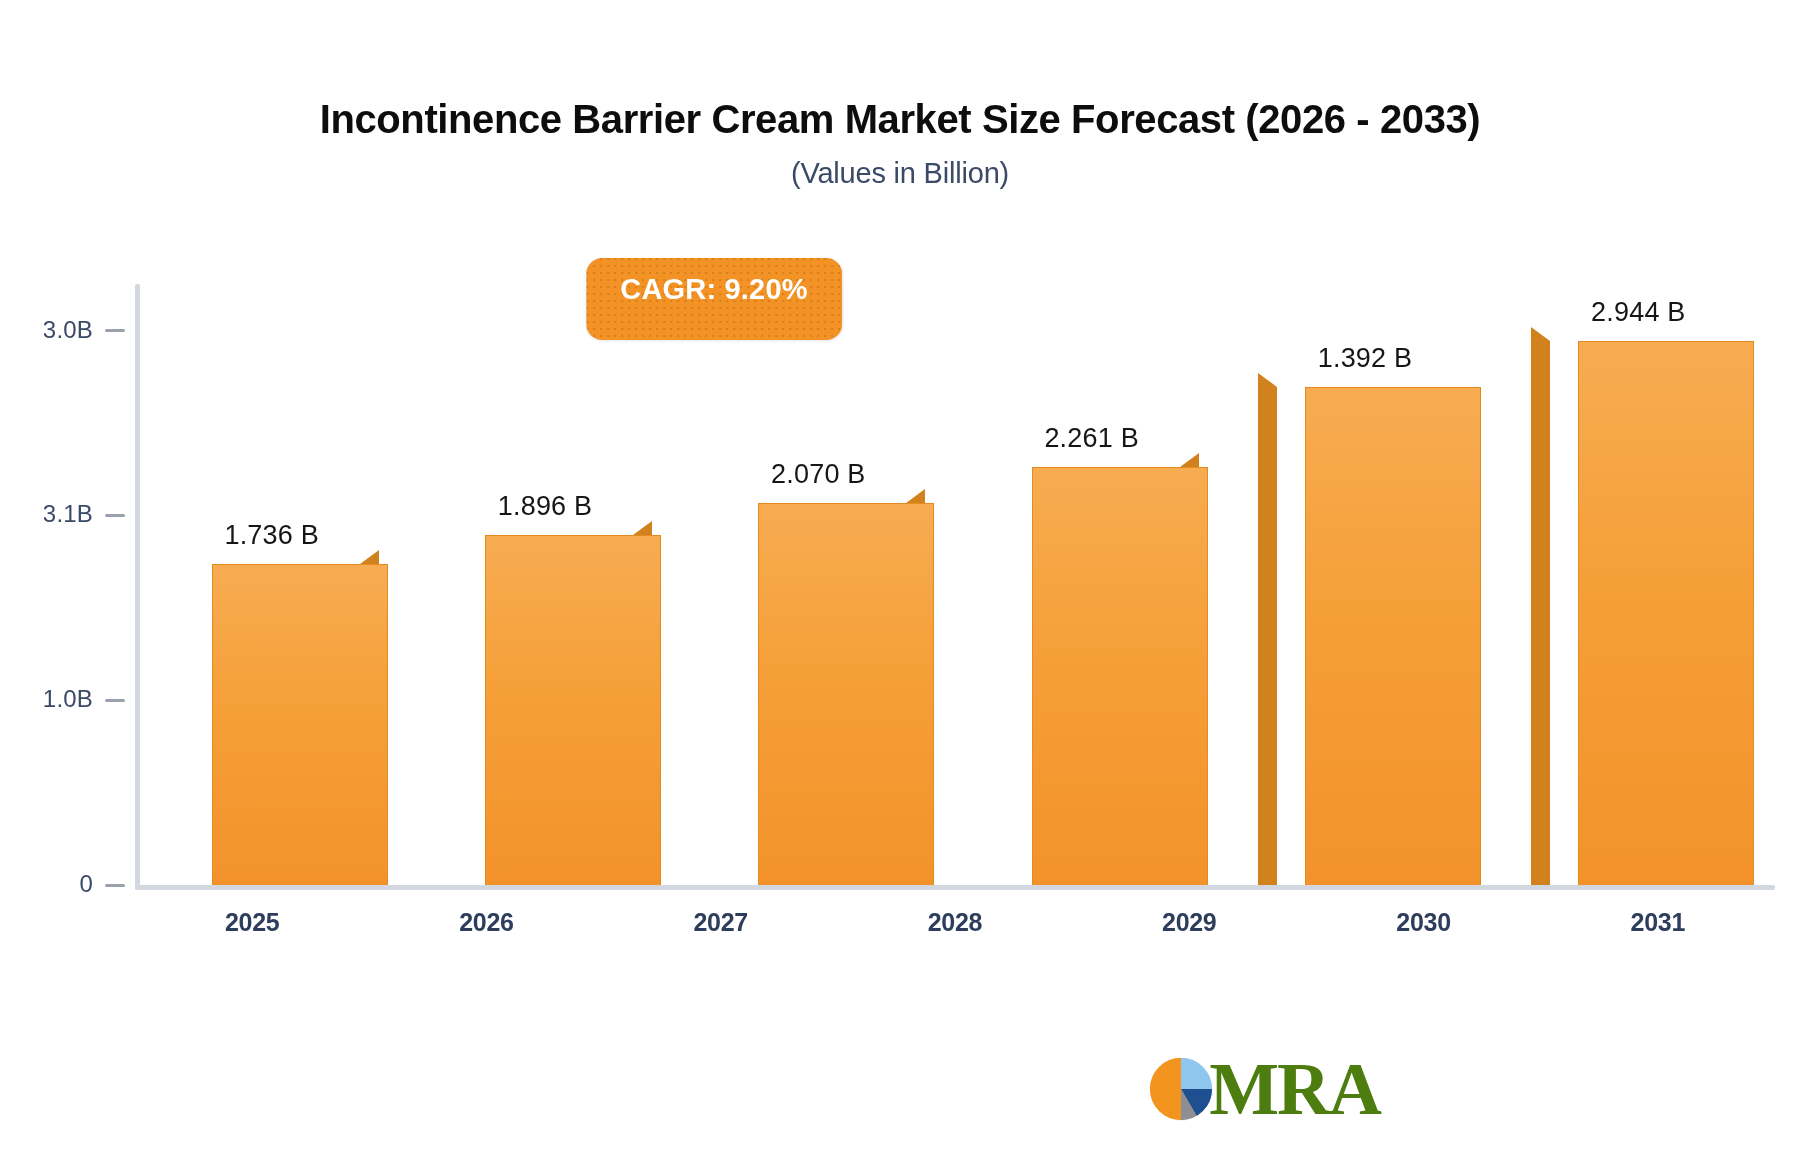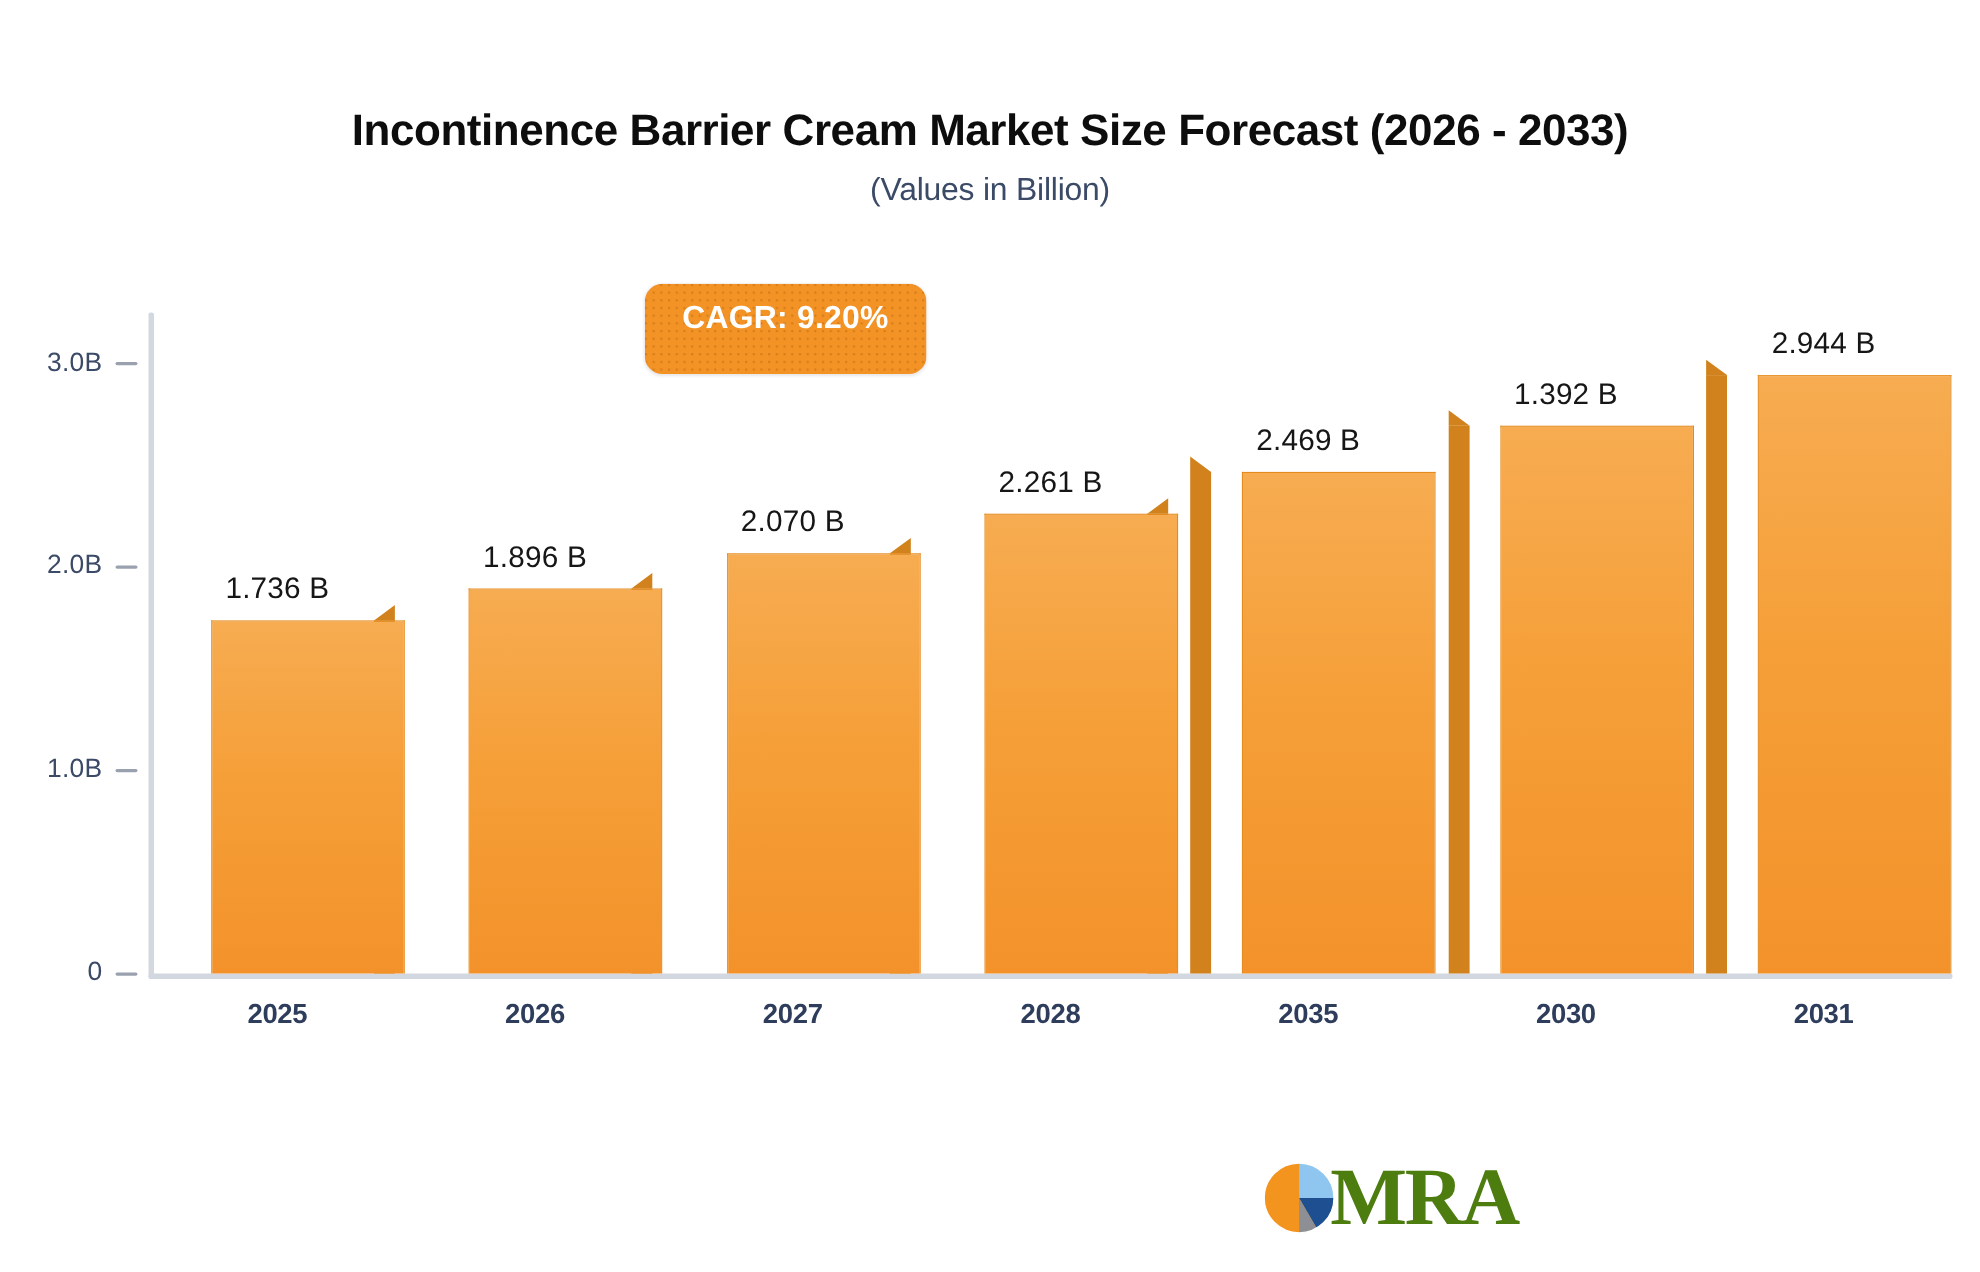--- a/index.html
+++ b/index.html
@@ -254,21 +254,21 @@
 
   <div class="plot">
     <div class="axis-y"></div>
     <div class="axis-x"></div>
     <div id="yticks">
         <div class="ytick" style="bottom: 559.348px;">
           <span class="lbl">3.0B</span>
           <span class="dash"></span>
         </div>
         <div class="ytick" style="bottom: 374.565px;">
-          <span class="lbl">2.0B</span>
+          <span class="lbl">3.1B</span>
           <span class="dash"></span>
         </div>
         <div class="ytick" style="bottom: 189.783px;">
           <span class="lbl">1.0B</span>
           <span class="dash"></span>
         </div>
         <div class="ytick" style="bottom: 5px;">
           <span class="lbl">0</span>
           <span class="dash"></span>
         </div>
@@ -301,29 +301,20 @@
             <div class="bar-value">2.070 B</div>
           </div>
         </div>
         <div class="bar-slot">
           <div class="bar-wrap">
             <div class="side-right" style="height: 417.793px;">
               <div class="cap"></div>
             </div>
             <div class="bar-face" style="height: 417.793px;"></div>
             <div class="bar-value">2.261 B</div>
-          </div>
-        </div>
-        <div class="bar-slot">
-          <div class="bar-wrap">
-            <div class="side-left" style="height: 456.228px;">
-              <div class="cap"></div>
-            </div>
-            <div class="bar-face" style="height: 456.228px;"></div>
-            <div class="bar-value">2.469 B</div>
           </div>
         </div>
         <div class="bar-slot">
           <div class="bar-wrap">
             <div class="side-left" style="height: 498.174px;">
               <div class="cap"></div>
             </div>
             <div class="bar-face" style="height: 498.174px;"></div>
             <div class="bar-value">1.392 B</div>
           </div>
@@ -336,21 +327,21 @@
             <div class="bar-face" style="height: 544px;"></div>
             <div class="bar-value">2.944 B</div>
           </div>
         </div>
       </div>
     <div class="xlabels" id="xlabels">
         <div class="xlabel">2025</div>
         <div class="xlabel">2026</div>
         <div class="xlabel">2027</div>
         <div class="xlabel">2028</div>
-        <div class="xlabel">2035</div>
+        <div class="xlabel">2029</div>
         <div class="xlabel">2030</div>
         <div class="xlabel">2031</div>
       </div>
   </div>
 
   <div class="logo">
     <svg class="logo-mark" viewBox="0 0 100 100">
       <circle cx="50" cy="50" r="44" fill="#F3941F"></circle>
       <path d="M50 50 L50 6 A44 44 0 0 1 94 50 Z" fill="#8ec6ef"></path>
       <path d="M50 50 L94 50 A44 44 0 0 1 72 88 Z" fill="#1d4f91"></path>

